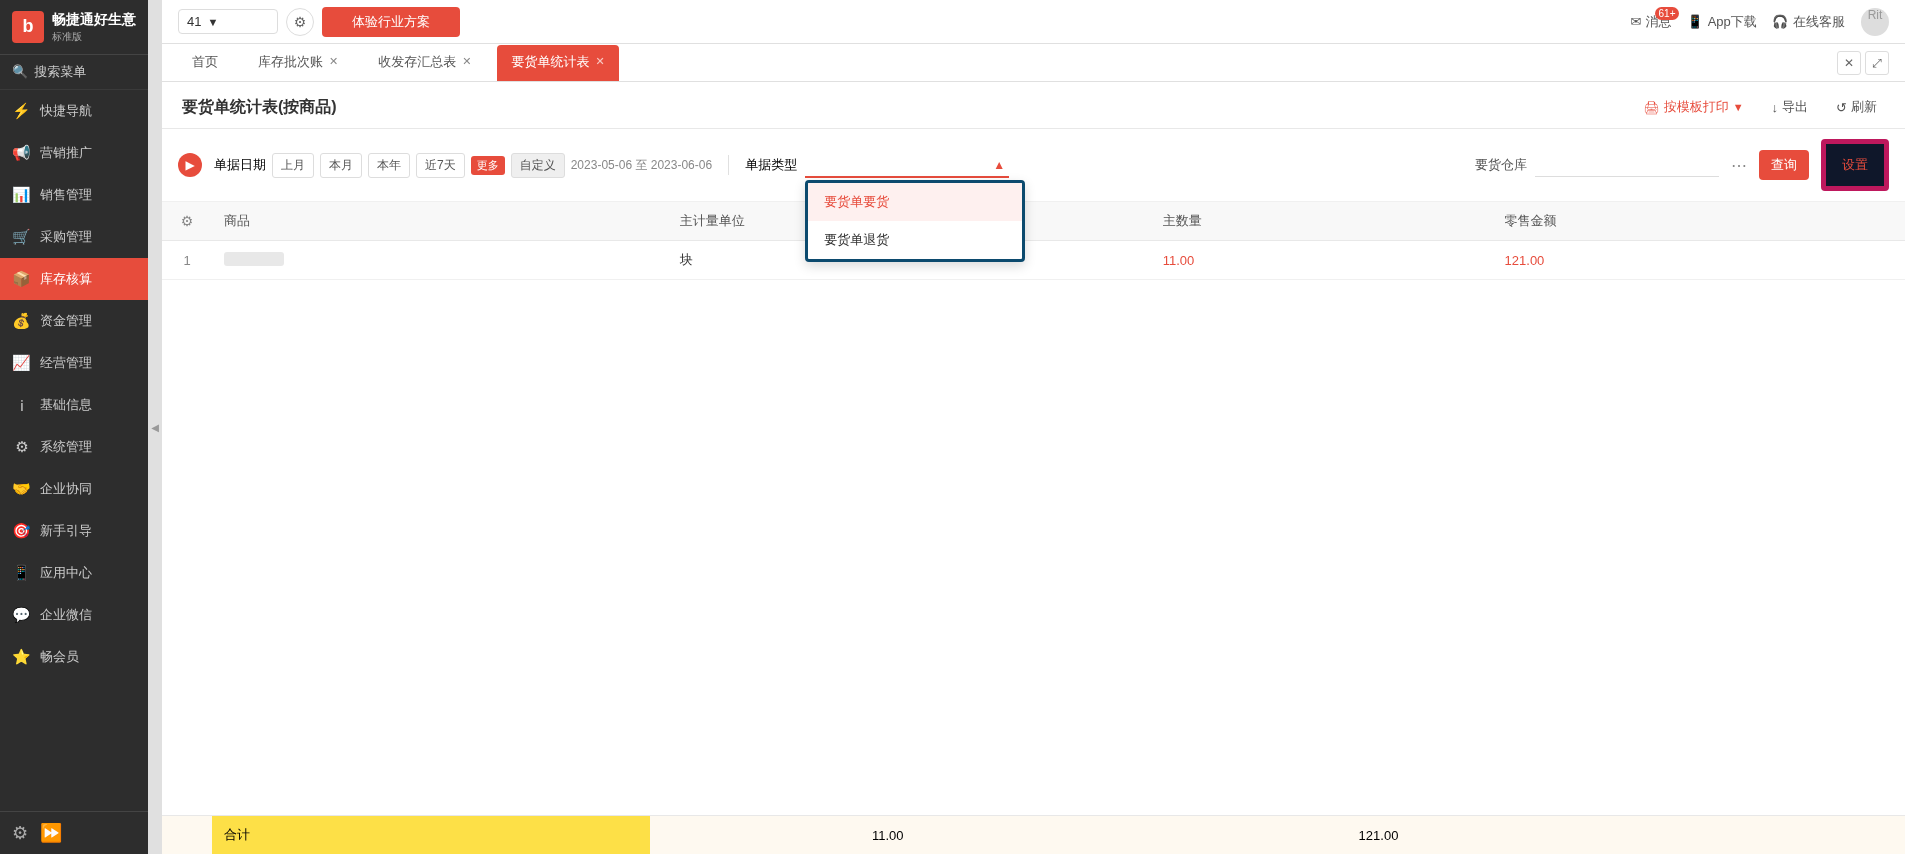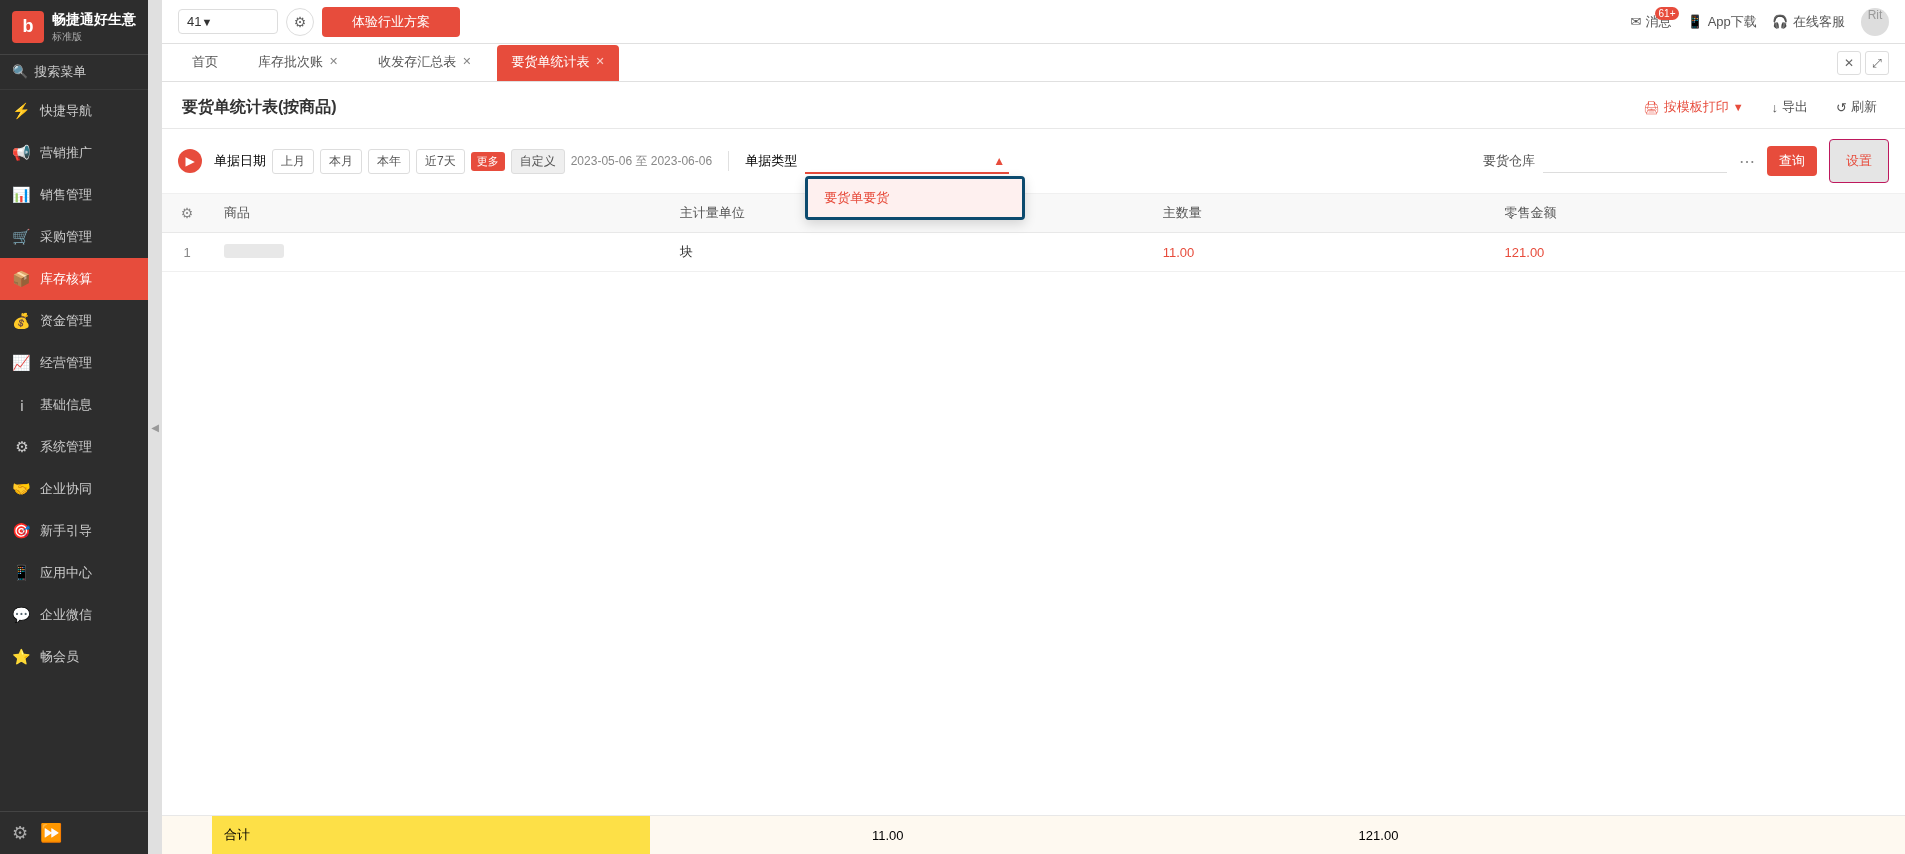--- a/index.html
+++ b/index.html
@@ -108,20 +108,21 @@
     }
     .topbar-left {
       display: flex;
       align-items: center;
       gap: 8px;
       flex: 1;
     }
     .store-selector {
       display: flex;
       align-items: center;
+      gap: 6px;
       border: 1px solid #ddd;
       border-radius: 4px;
       padding: 4px 8px;
       cursor: pointer;
       min-width: 100px;
       font-size: 13px;
       color: #333;
     }
     .gear-btn {
       width: 28px;
@@ -406,27 +407,27 @@
     .query-btn {
       background: #e74c3c;
       color: white;
       border: none;
       border-radius: 4px;
       padding: 6px 12px;
       font-size: 13px;
       cursor: pointer;
     }
     .settings-btn {
-      border: 1px solid #be185d;
+      border: 5px solid #be185d;
       color: #e74c3c;
       border-radius: 4px;
       padding: 12px 16px;
       font-size: 13px;
       cursor: pointer;
-      background: #e5e5e5;
+      background: #0f172a;
     }
     .dropdown-menu {
       position: absolute;
       background: white;
       border: 3px solid #0c4a6e;
       border-radius: 4px;
       box-shadow: 0 4px 12px rgba(0,0,0,0.15);
       z-index: 200;
       min-width: 180px;
       overflow: hidden;
@@ -685,20 +686,21 @@
       <div class="filter-divider"></div>
 
       <div class="filter-type-group">
         <span class="filter-label">单据类型</span>
         <div class="filter-select-container" style="position:relative;">
           <input type="text" class="filter-select" style="border-bottom: 2px solid rgb(231, 76, 60); min-width: 120px;" value="">
           <span class="filter-select-chevron">▲</span>
           
           <div class="dropdown-menu" style="top:100%; left:0; width:220px; margin-top:2px;">
             <div class="dropdown-item selected">要货单要货</div>
+            <div class="dropdown-item">要货单退货</div>
           </div>
         </div>
       </div>
 
       <div class="filter-warehouse-group">
         <span class="filter-warehouse-label">要货仓库</span>
         <input type="text" class="filter-warehouse-input" style="">
         <span class="filter-more-btn">⋯</span>
         <button class="query-btn">查询</button>
       </div>

